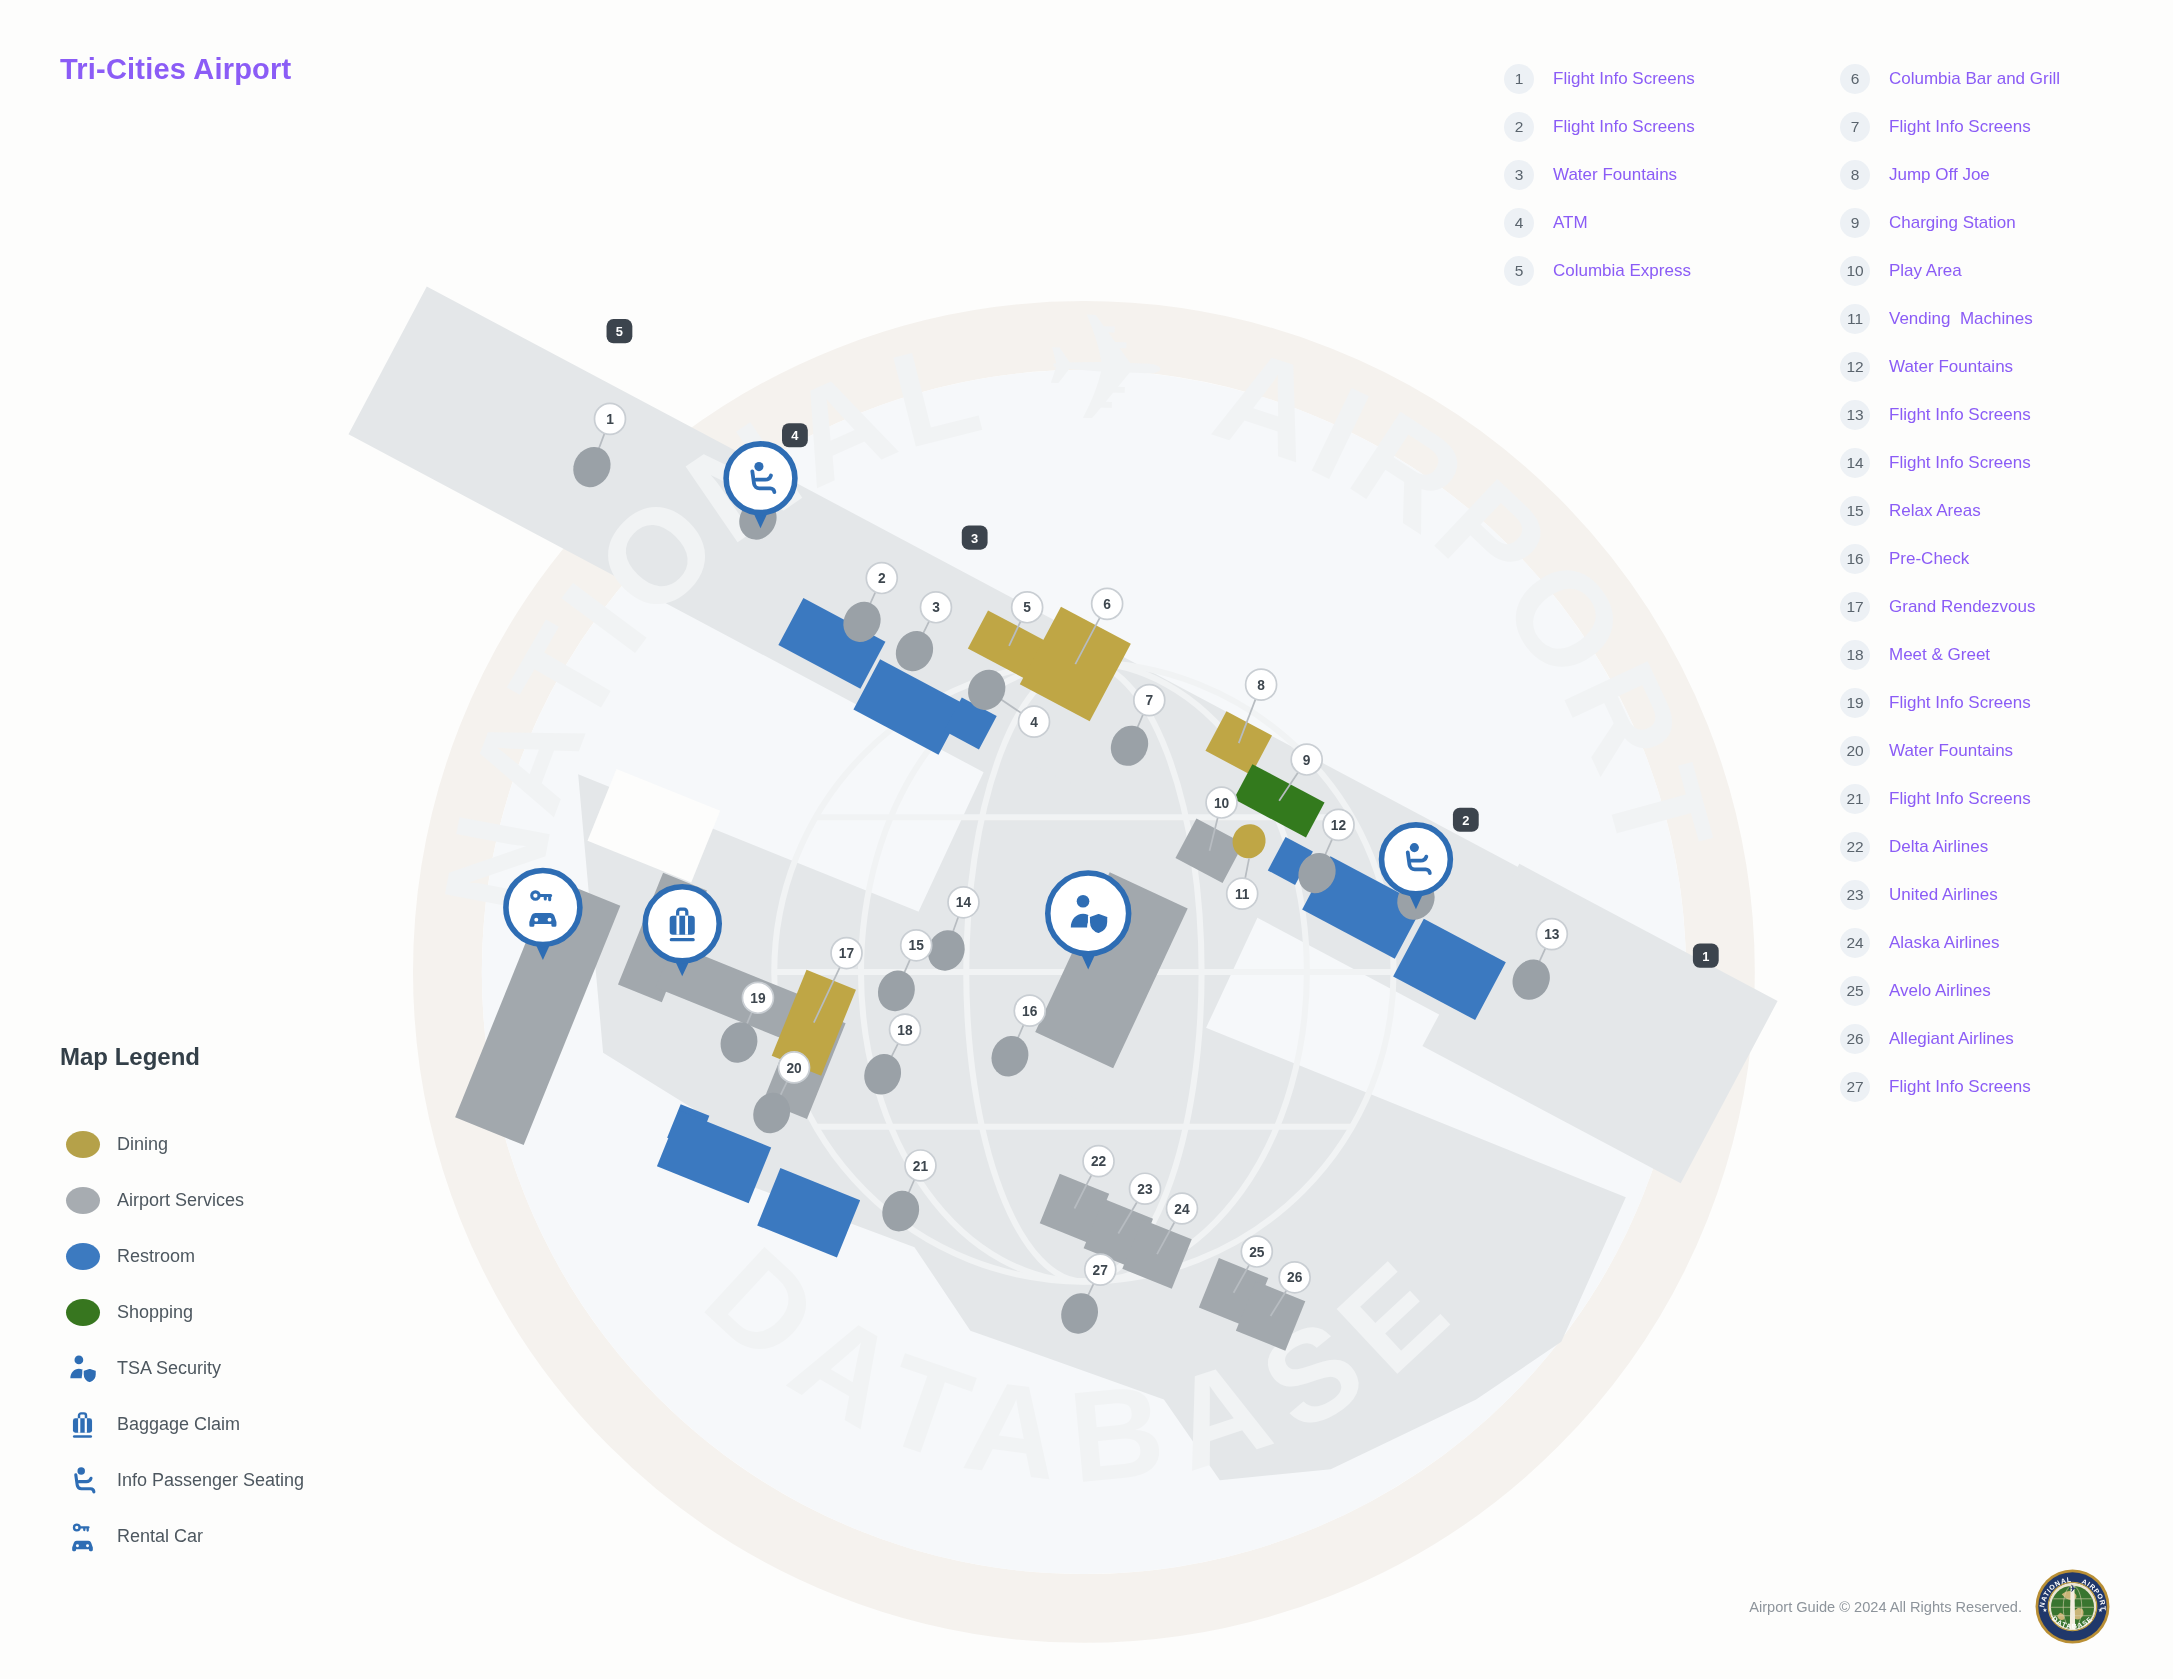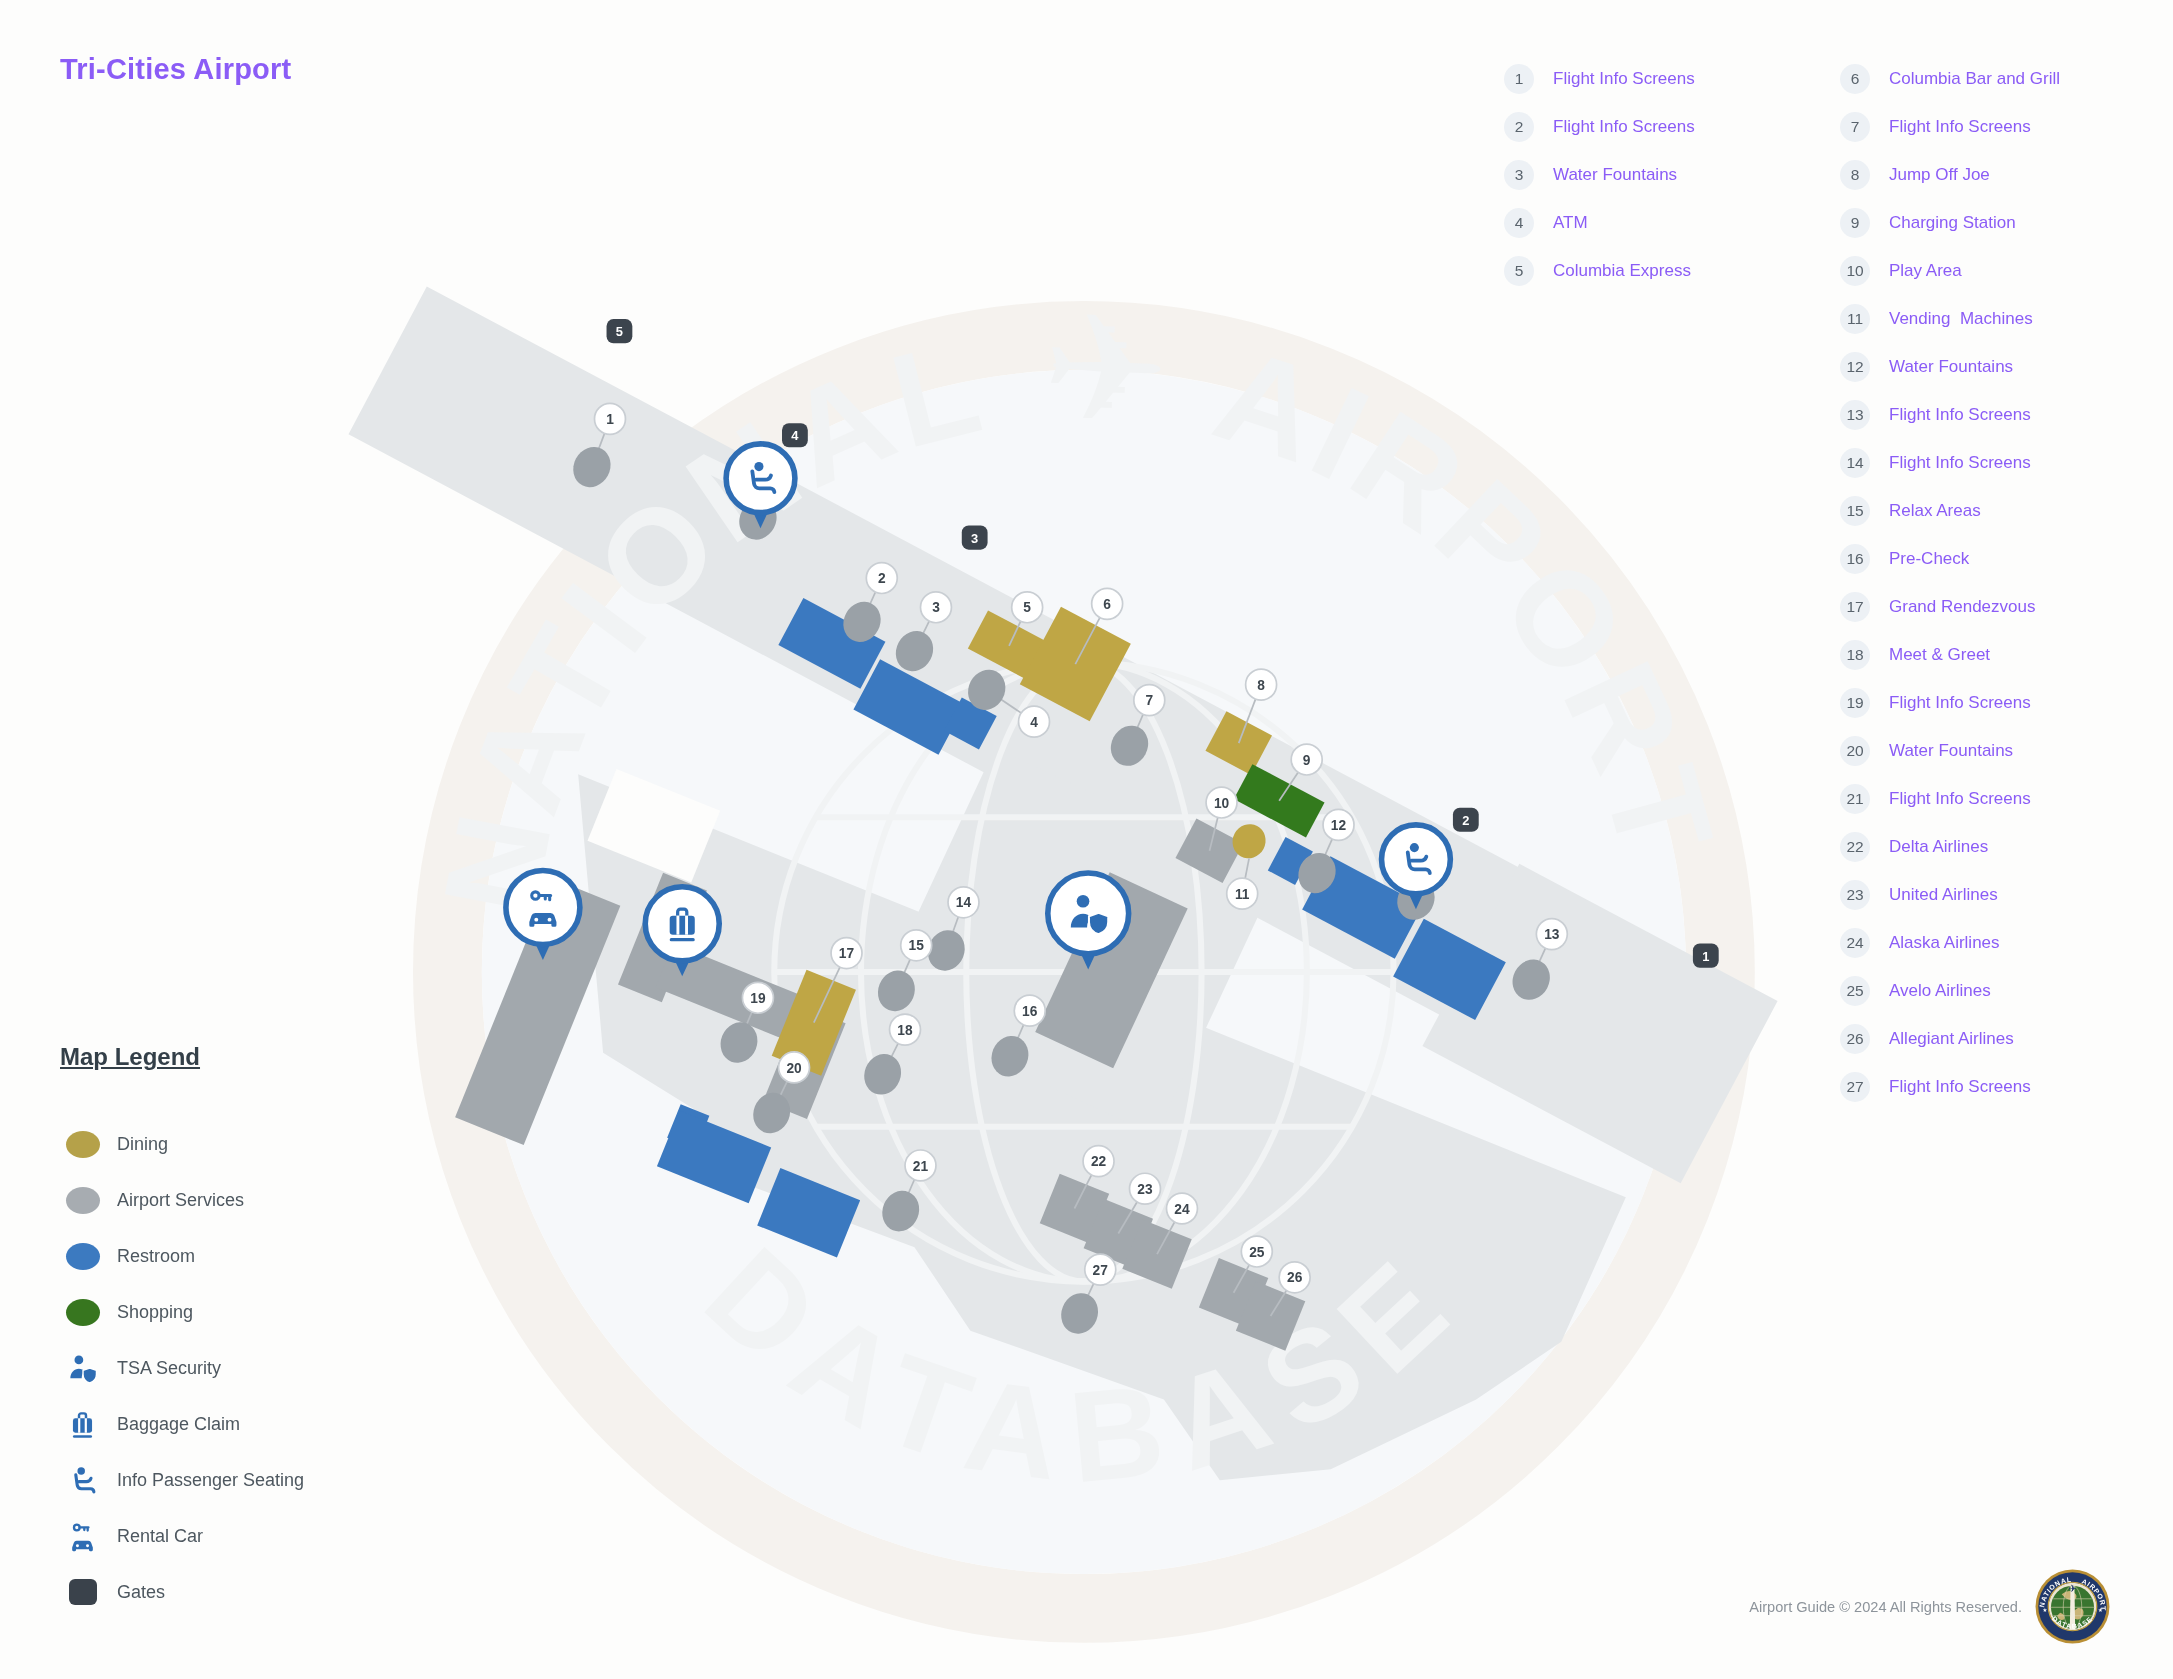--- a/index.html
+++ b/index.html
@@ -19,21 +19,21 @@
   #loc-col-2{left:1840px;width:334px;}
   .loc-row{height:48px;display:flex;align-items:center;}
   .loc-num{
     width:30px;height:30px;border-radius:50%;background:#edf1f5;
     display:flex;align-items:center;justify-content:center;
     font-size:15.5px;color:#5a646d;flex:0 0 auto;
   }
   .loc-label{margin-left:19px;font-size:17px;color:#8b5cf6;white-space:pre;}
   
   #legend{position:absolute;left:60px;top:1043px;width:361px;}
-  .legend-title{font-size:24px;font-weight:bold;color:#333f48;margin-bottom:45px;text-decoration:underline;}
+  .legend-title{font-size:24px;font-weight:bold;color:#333f48;margin-bottom:45px;}
   .legend-row{height:56px;display:flex;align-items:center;}
   .legend-swatch-wrap{width:45px;display:flex;justify-content:center;flex:0 0 auto;}
   .legend-ellipse{width:34px;height:27px;border-radius:50%;}
   .legend-square{width:28px;height:26px;border-radius:6px;}
   .legend-label{margin-left:12px;font-size:18px;color:#4d575f;}
   
   .footer-copyright{
     position:absolute;right:151px;top:1599px;
     font-size:14.6px;color:#8d949b;
   }
@@ -497,26 +497,20 @@
           <span class="legend-swatch-wrap">
             <svg width="31" height="31" viewBox="0 0 24 24">
               <circle cx="7.6" cy="5" r="2.2" stroke="#2e6db4" stroke-width="1.8" fill="none"></circle>
               <path d="M9.8 5 h6.8 M13.4 5 v2 M16 5 v2.4" stroke="#2e6db4" stroke-width="1.8" fill="none" stroke-linecap="round"></path>
               <path d="M4 20.6 l1.3-3.8 a2.3 2.3 0 0 1 2.2-1.6 h9 a2.3 2.3 0 0 1 2.2 1.6 l1.3 3.8 v1.9 a.9.9 0 0 1-.9.9 h-1.2 a.9.9 0 0 1-.9-.9 v-.7 H7 v.7 a.9.9 0 0 1-.9.9 H4.9 a.9.9 0 0 1-.9-.9 z" fill="#2e6db4"></path>
               <circle cx="8.1" cy="19.2" r="1.15" fill="#ffffff"></circle>
               <circle cx="15.9" cy="19.2" r="1.15" fill="#ffffff"></circle>
             </svg>
           </span>
           <span class="legend-label">Rental Car</span>
-        </div>
-        <div class="legend-row">
-          <span class="legend-swatch-wrap">
-            <span class="legend-square" style="background: rgb(58, 66, 75);"></span>
-          </span>
-          <span class="legend-label">Gates</span>
         </div>
       </div>
   </div>
 
   <div class="footer-copyright">Airport Guide © 2024 All Rights Reserved.</div>
 
   <svg id="footer-logo" width="77" height="77" viewBox="0 0 100 100">
     <defs>
       <path id="logo-arc-top" d="M 13 55 A 37 37 0 0 1 87 55" fill="none"></path>
       <path id="logo-arc-bot" d="M 15.5 53 A 36 36 0 0 0 84.5 53" fill="none"></path>

